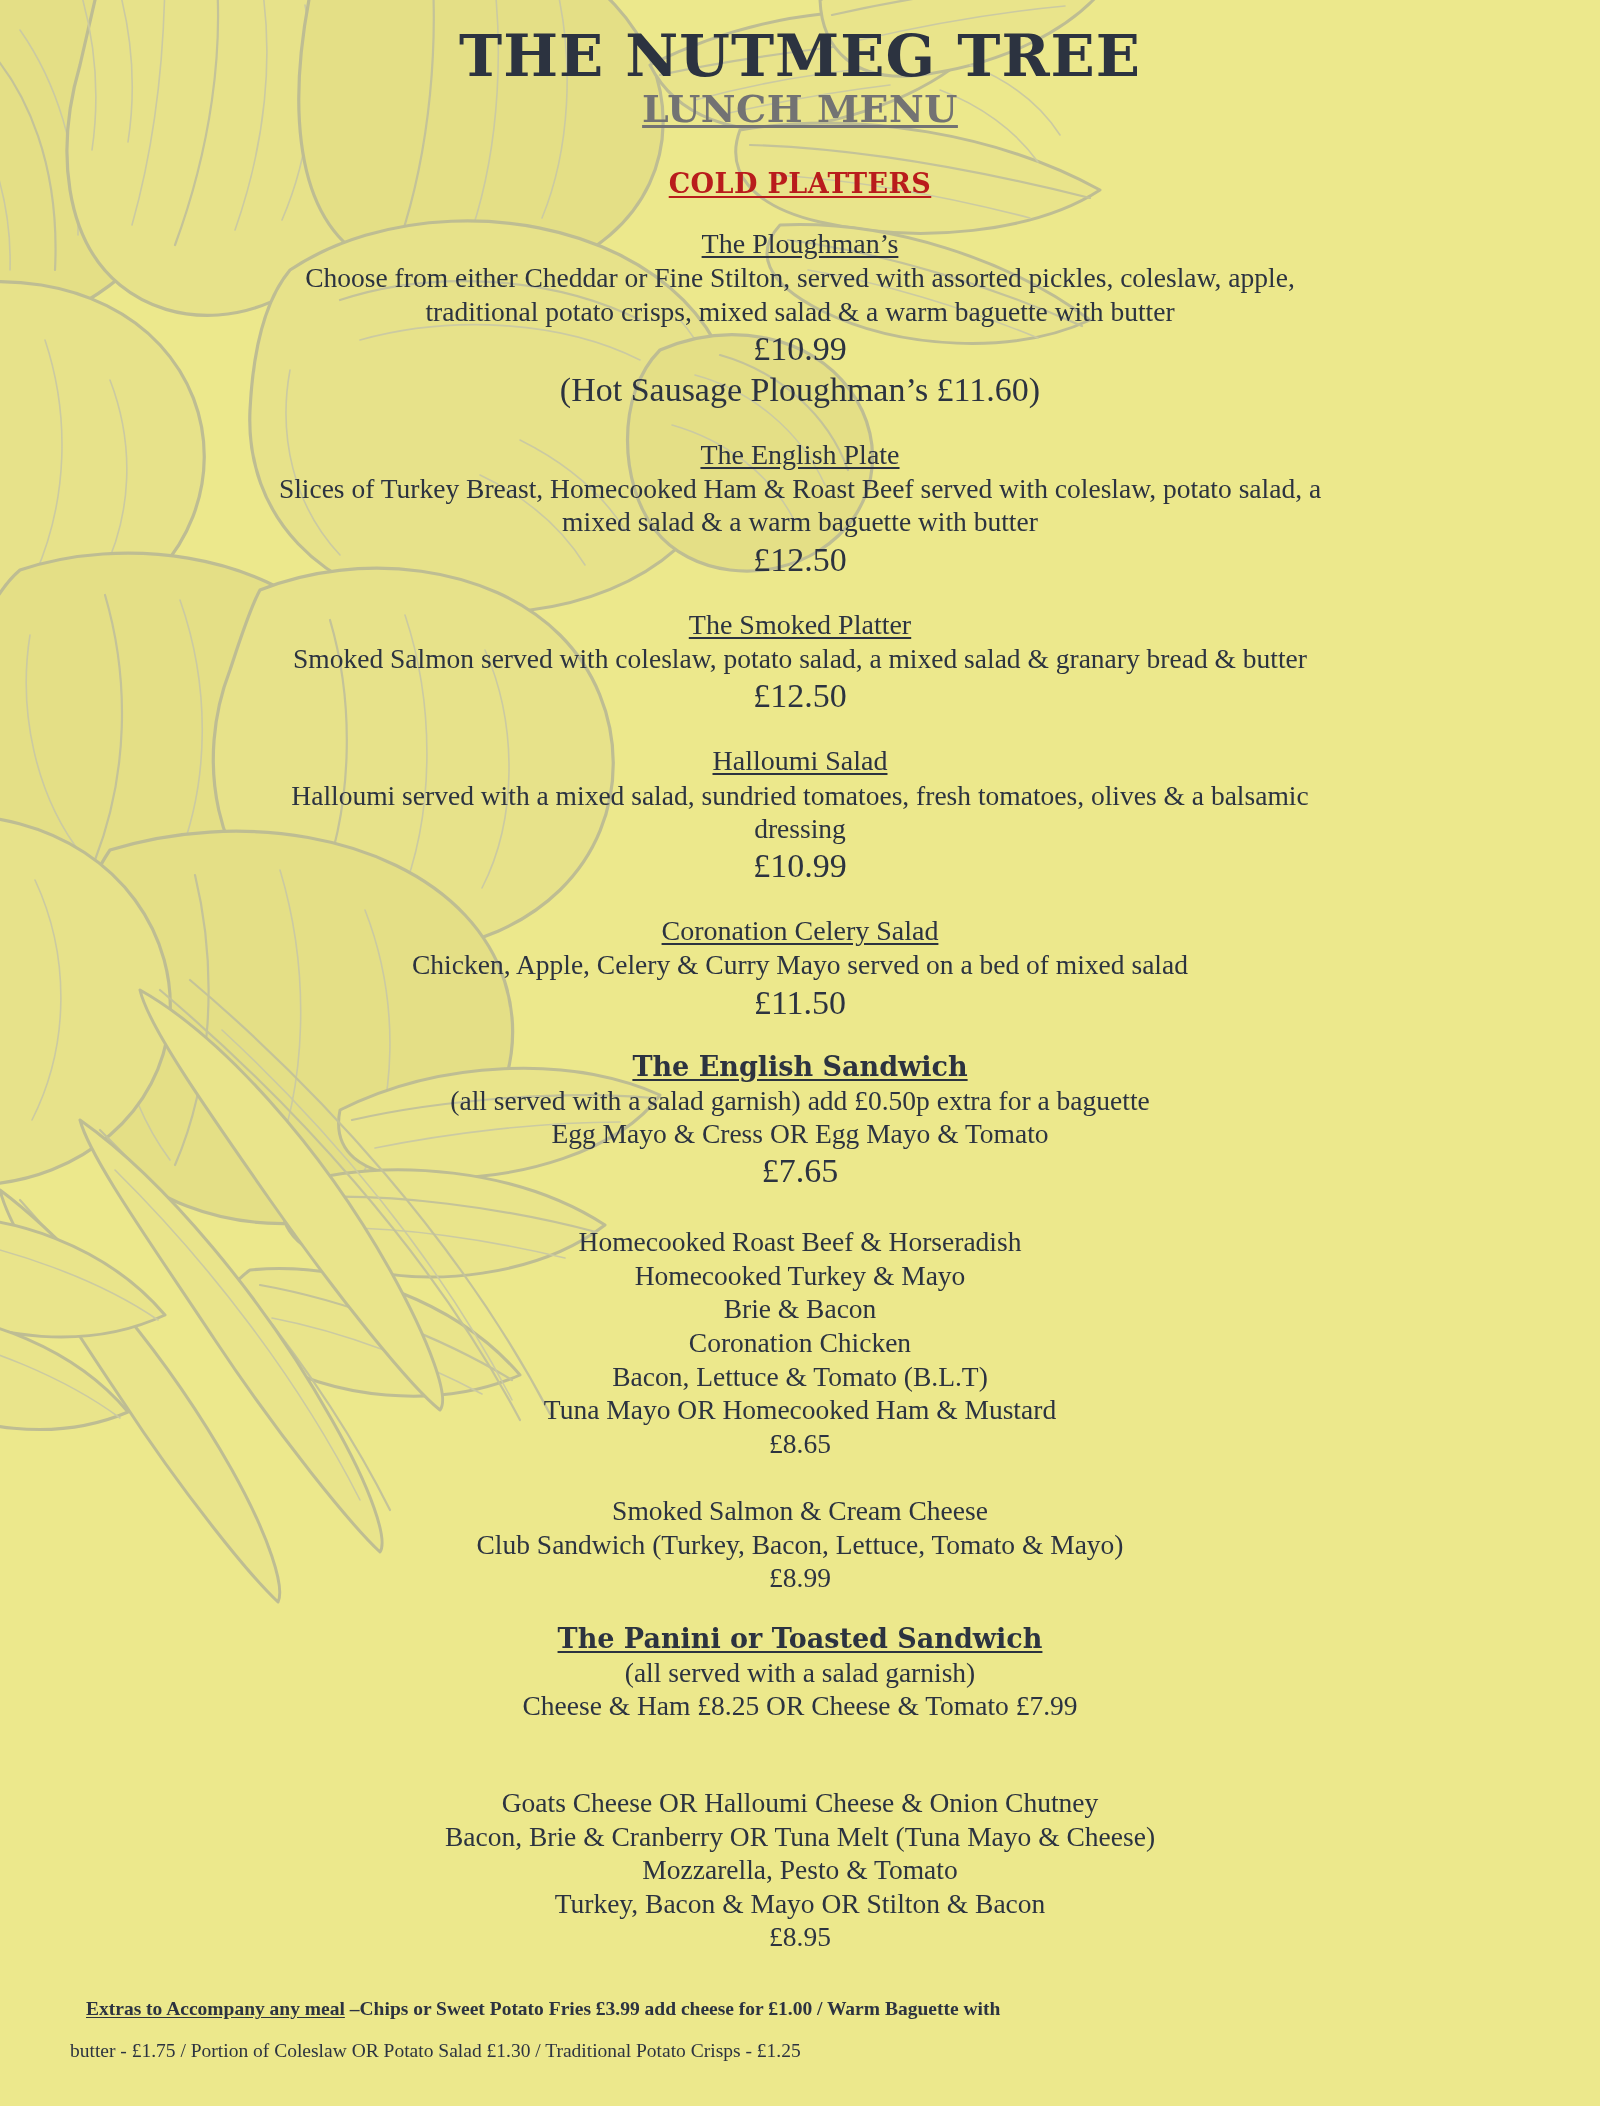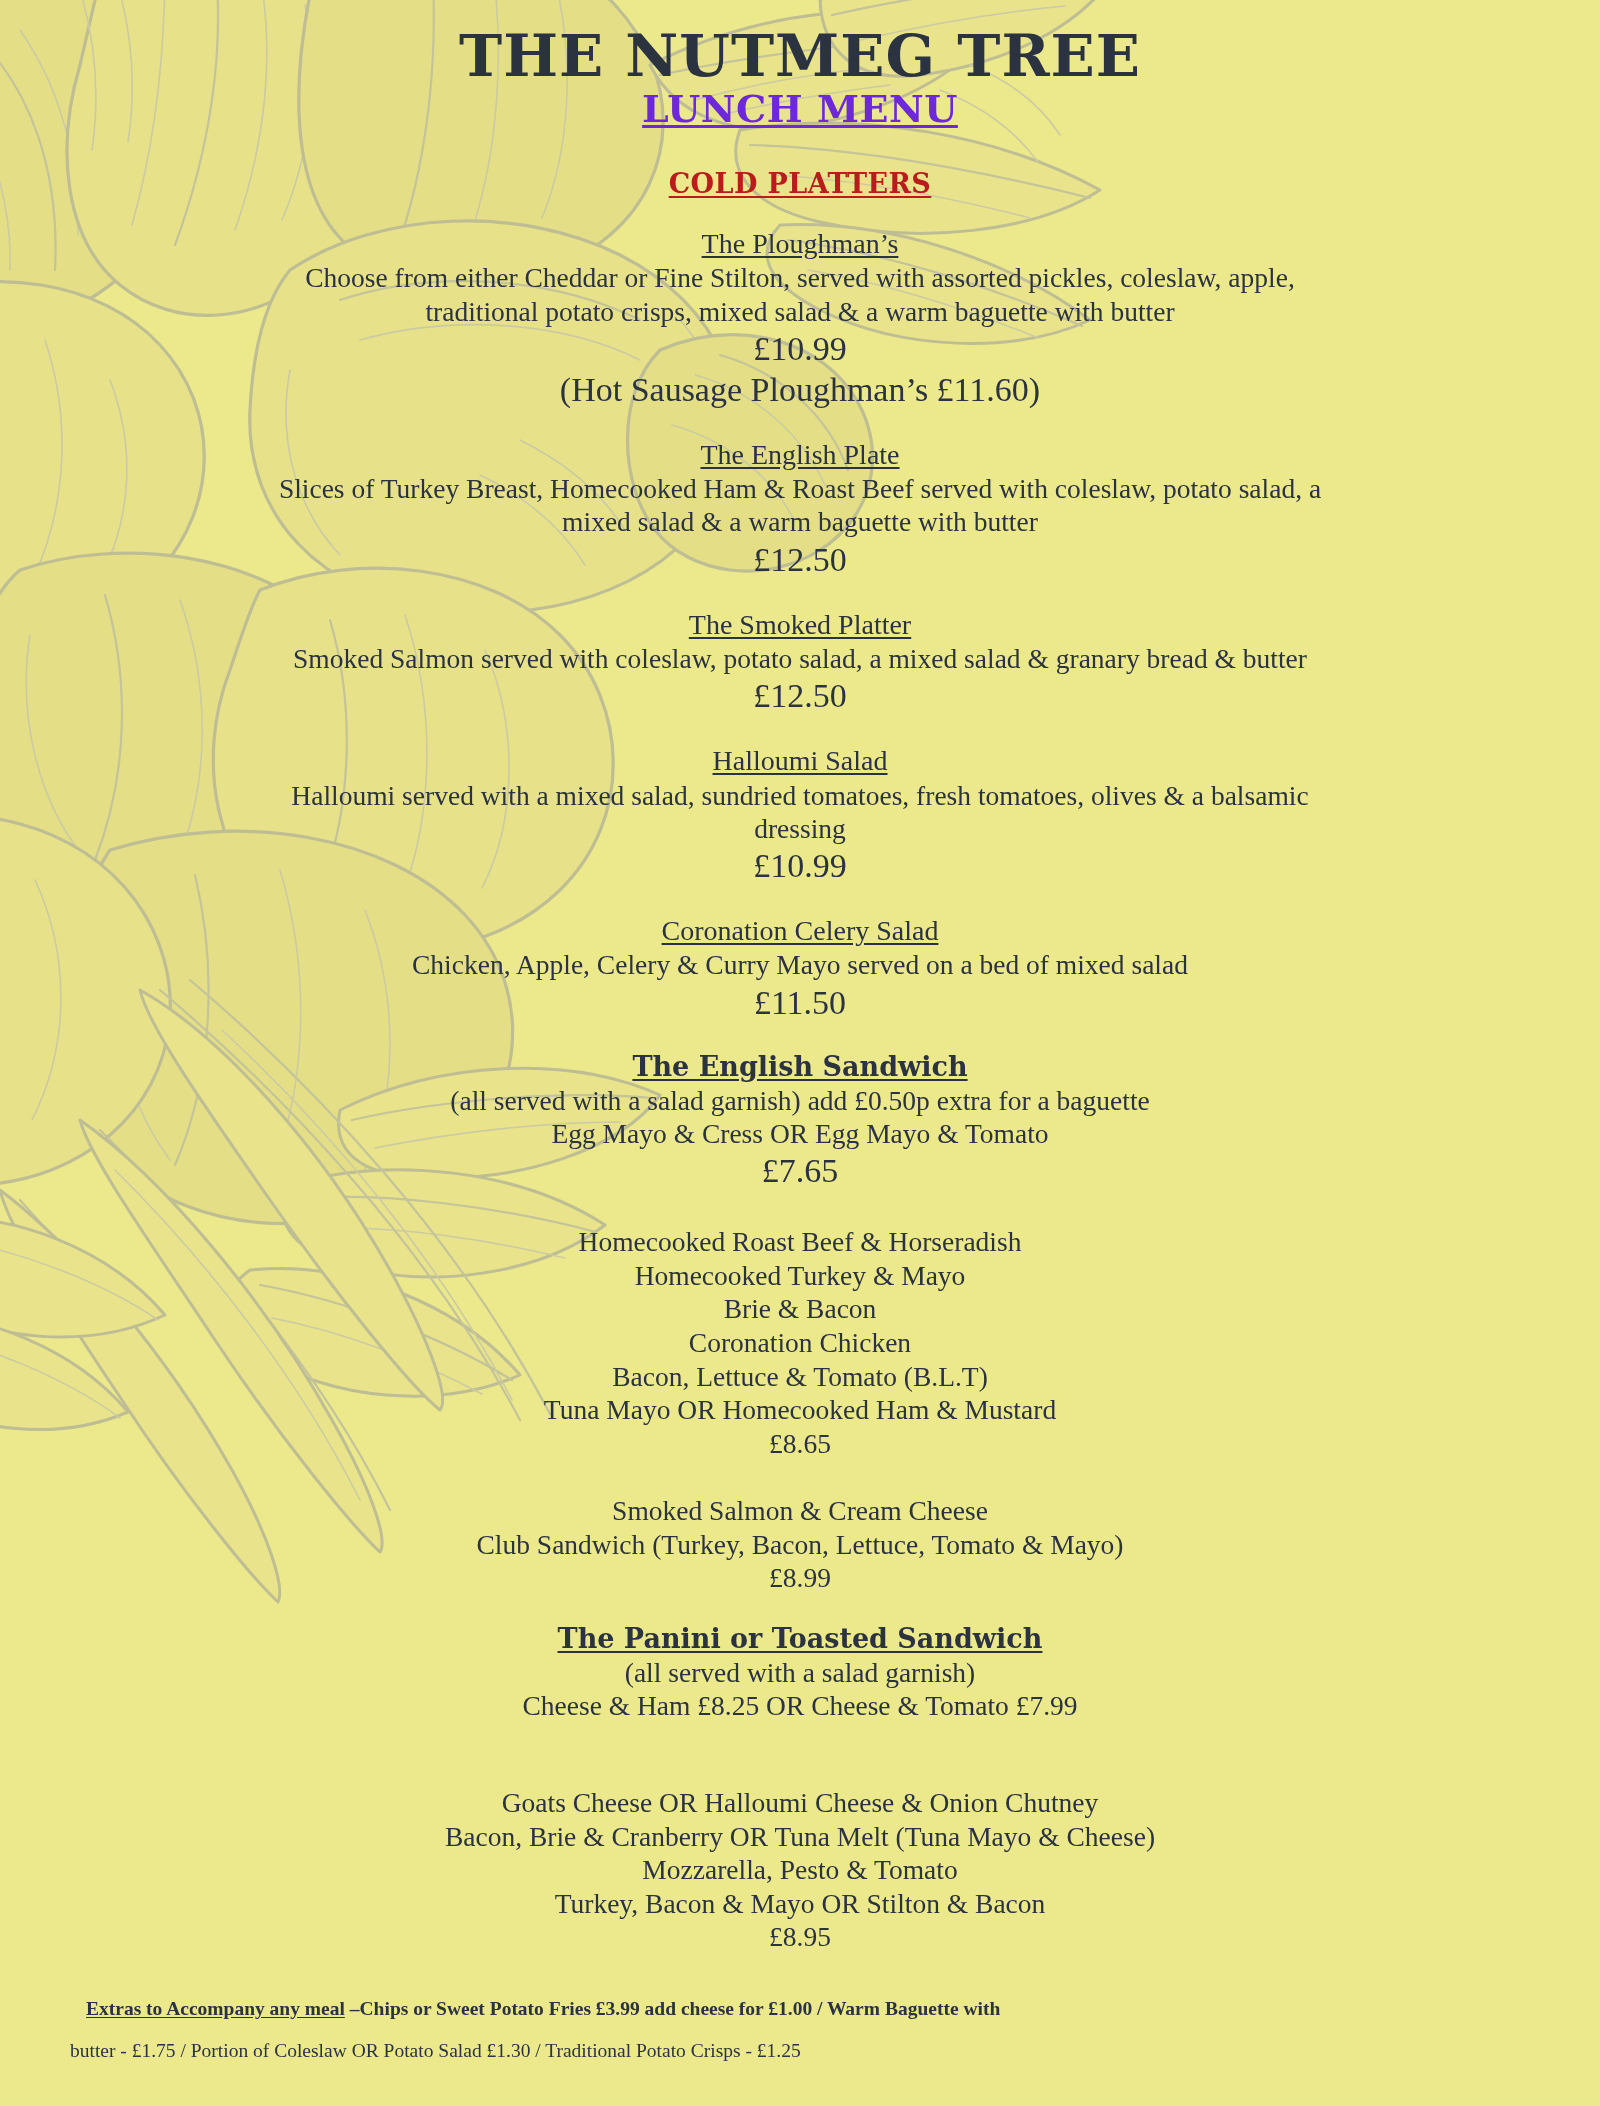--- a/index.html
+++ b/index.html
@@ -79,21 +79,21 @@
     margin: 0 0 2px 0;
     color: #2C3340;
   }
   .subtitle {
     font-family: "DejaVu Serif", "Liberation Serif", serif;
     font-weight: 700;
     font-size: 38px;
     letter-spacing: 0.5px;
     line-height: 1.1;
     margin: 0;
-    color: #6d28d9;
+    color: #737373;
   }
   .subtitle span, .section-head span, .item-name span,
   .item-name-bold span, .extras-lead {
     text-decoration: underline;
     text-underline-offset: 3px;
   }
 
   .section-head {
     font-family: "DejaVu Serif", "Liberation Serif", serif;
     font-weight: 700;

